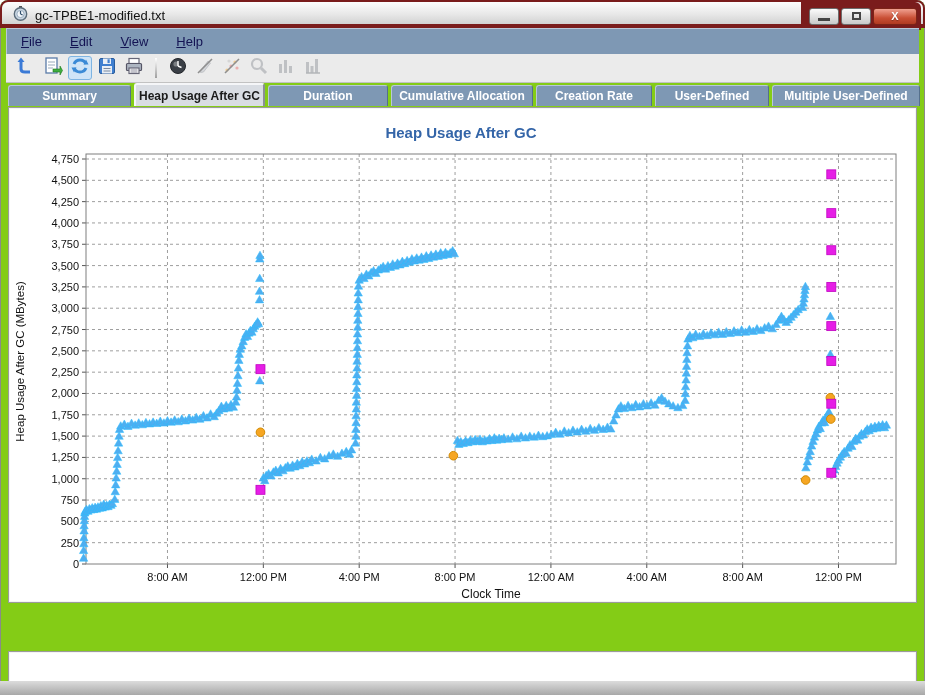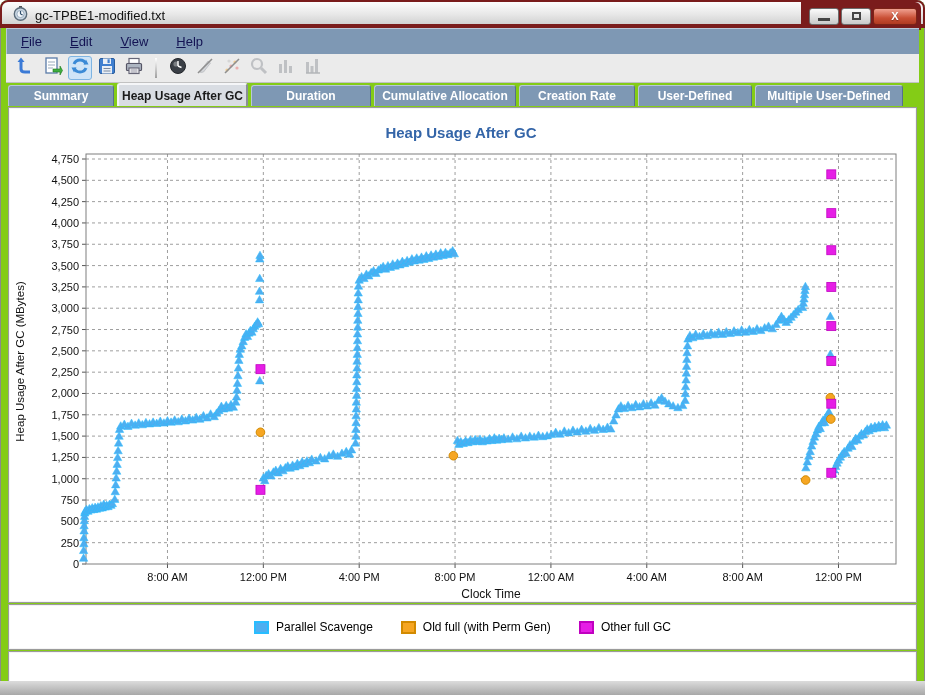--- a/index.html
+++ b/index.html
@@ -197,21 +197,21 @@
             <rect x="3" y="6" width="3" height="11" fill="#8a8f96"></rect>
             <rect x="7.5" y="10" width="3" height="7" fill="#8a8f96"></rect>
             <rect x="12" y="3" width="3" height="14" fill="#8a8f96"></rect>
             <line x1="3" y1="17" x2="17" y2="17" stroke="#6f747b" stroke-width="1.5"></line>
           </svg>
       </span>
     </div>
   </div>
 
   <div class="tabstrip">
-    <div class="tab" style="width:106px">
+    <div class="tab" style="width:123px">
         <span>Summary</span>
       </div>
     <div class="tab selected" style="width:131px">
         <span>Heap Usage After GC</span>
       </div>
     <div class="tab" style="width:120px">
         <span>Duration</span>
       </div>
     <div class="tab" style="width:142px">
         <span>Cumulative Allocation</span>
@@ -691,30 +691,16 @@
         <rect x="817.7958579881658" y="100.64210526315787" width="9" height="9" fill="#E61EE6" stroke="#C000C0" stroke-width="0.8"></rect>
         <rect x="817.7958579881658" y="137.7315789473684" width="9" height="9" fill="#E61EE6" stroke="#C000C0" stroke-width="0.8"></rect>
         <rect x="817.7958579881658" y="174.39473684210526" width="9" height="9" fill="#E61EE6" stroke="#C000C0" stroke-width="0.8"></rect>
         <rect x="817.7958579881658" y="213.61578947368423" width="9" height="9" fill="#E61EE6" stroke="#C000C0" stroke-width="0.8"></rect>
         <rect x="817.7958579881658" y="248.5736842105263" width="9" height="9" fill="#E61EE6" stroke="#C000C0" stroke-width="0.8"></rect>
         <rect x="817.7958579881658" y="291.2052631578947" width="9" height="9" fill="#E61EE6" stroke="#C000C0" stroke-width="0.8"></rect>
         <rect x="817.7958579881658" y="360.2684210526316" width="9" height="9" fill="#E61EE6" stroke="#C000C0" stroke-width="0.8"></rect>
       </svg>
   </div>
 
-  <div class="panel legend-panel">
-    <div class="legend-item">
-      <span class="swatch" id="sw0" style="background: rgb(79, 174, 240); border-color: rgb(41, 189, 255);"></span>
-      <span>Parallel Scavenge</span>
-    </div>
-    <div class="legend-item">
-      <span class="swatch" id="sw1" style="background: rgb(246, 166, 35); border-color: rgb(210, 138, 0);"></span>
-      <span>Old full (with Perm Gen)</span>
-    </div>
-    <div class="legend-item">
-      <span class="swatch" id="sw2" style="background: rgb(230, 30, 230); border-color: rgb(192, 0, 192);"></span>
-      <span>Other full GC</span>
-    </div>
-  </div>
 
   <div class="panel status-panel"></div>
   <div class="bottom-band"></div>
 </div>
 
 </body></html>

